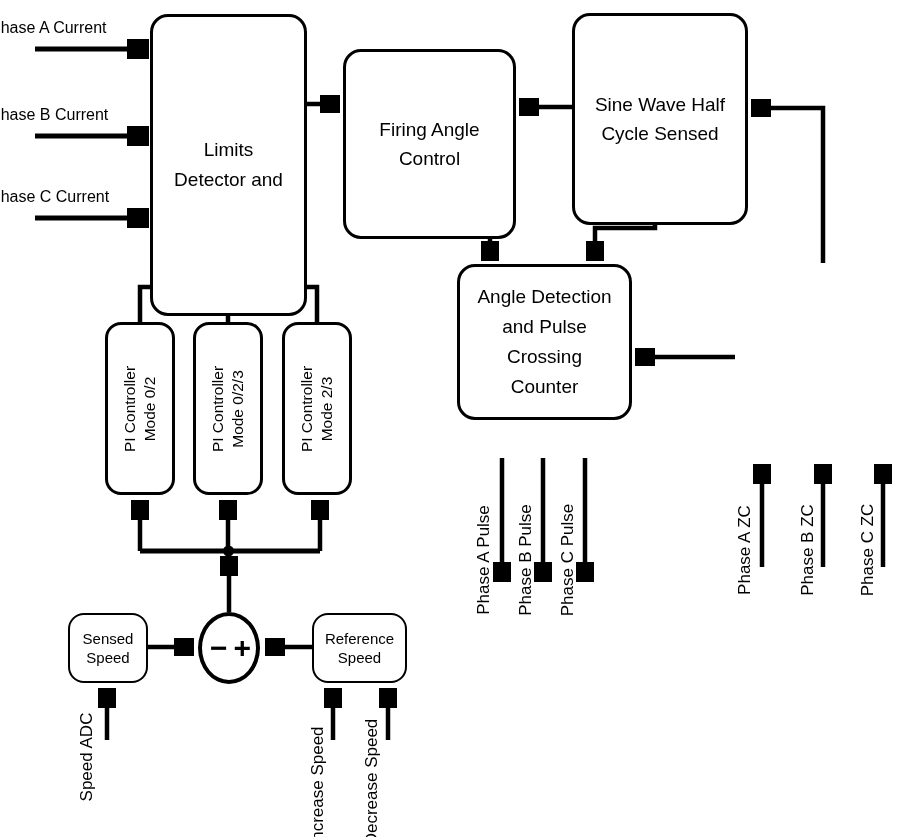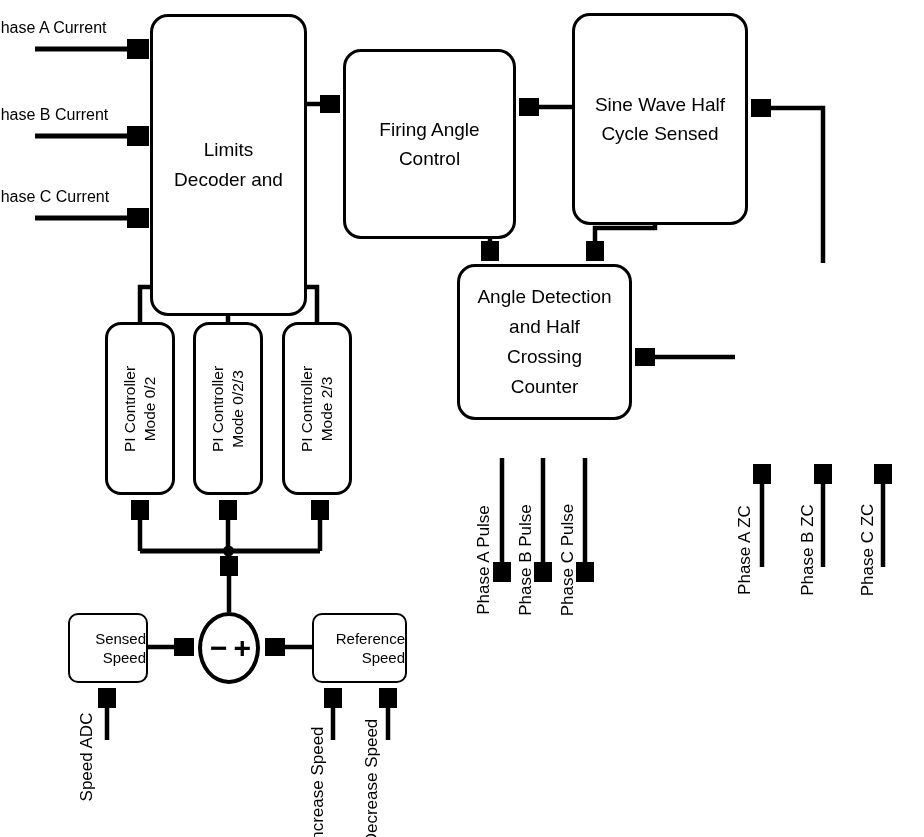--- a/index.html
+++ b/index.html
@@ -11,21 +11,21 @@
   .wires { position:absolute; left:0; top:0; }
   .wires path { stroke:#000; fill:none; stroke-width:4.5; }
   .wires path.thick { stroke-width:5; }
   .block {
     position:absolute; box-sizing:border-box; background:#fff;
     border:3px solid #000; border-radius:18px;
     display:flex; flex-direction:column; align-items:center; justify-content:center;
     text-align:center; font-size:19px; line-height:30px; white-space:nowrap;
   }
   .block .bl { display:block; }
-  .block.small { border-width:2.5px; border-radius:10px; font-size:15px; line-height:19px;align-items:flex-end; }
+  .block.small { border-width:2.5px; border-radius:16px; font-size:15px; line-height:19px; }
   .block.pi { border-radius:16px; flex-direction:row; }
   .pi-inner { transform:rotate(-90deg); text-align:center; font-size:15.5px; line-height:20px; white-space:nowrap; }
   .vlabel {
     position:absolute; white-space:nowrap; font-size:17px;
     transform:translate(-50%,-50%) rotate(-90deg);
   }
   .hlabel { position:absolute; white-space:nowrap; font-size:16px; line-height:18px; }
   .sum {
     position:absolute; left:198px; top:612px; width:62px; height:72px;
     box-sizing:border-box; border:4px solid #000; border-radius:50%; background:#fff;
@@ -71,36 +71,36 @@
     <path d="M 148 647 H 192" marker-end="url(#ah)"></path>
     <path d="M 312 647 H 267" marker-end="url(#ah)"></path>
     <path d="M 107 740 V 690" marker-end="url(#ah)"></path>
     <path d="M 333 740 V 690" marker-end="url(#ah)"></path>
     <path d="M 388 740 V 690" marker-end="url(#ah)"></path>
     <circle cx="228.5" cy="551" r="5.5" fill="#000"></circle>
   </svg>
 
   <div class="block" style="left:150px; top:14px; width:157px; height:302px;">
     <span class="bl">Limits</span>
-    <span class="bl">Decoder and</span>
+    <span class="bl">Detector and</span>
   </div>
 
   <div class="block" style="left:343px; top:12px; width:173px; height:190px; line-height:29px;margin-top:37px;">
     <span class="bl">Firing Angle</span>
     <span class="bl">Control</span>
   </div>
 
   <div class="block" style="left:572px; top:13px; width:176px; height:212px; line-height:29px;">
     <span class="bl">Sine Wave Half</span>
     <span class="bl">Cycle Sensed</span>
   </div>
 
   <div class="block" style="left:457px; top:264px; width:175px; height:156px;">
     <span class="bl">Angle Detection</span>
-    <span class="bl">and Half</span>
+    <span class="bl">and Pulse</span>
     <span class="bl">Crossing</span>
     <span class="bl">Counter</span>
   </div>
 
 
   <div class="block pi" style="left:105px; top:322px; width:70px; height:173px;">
     <div class="pi-inner">
       <span class="bl">PI Controller</span>
       <span class="bl">Mode 0/2</span>
     </div>

